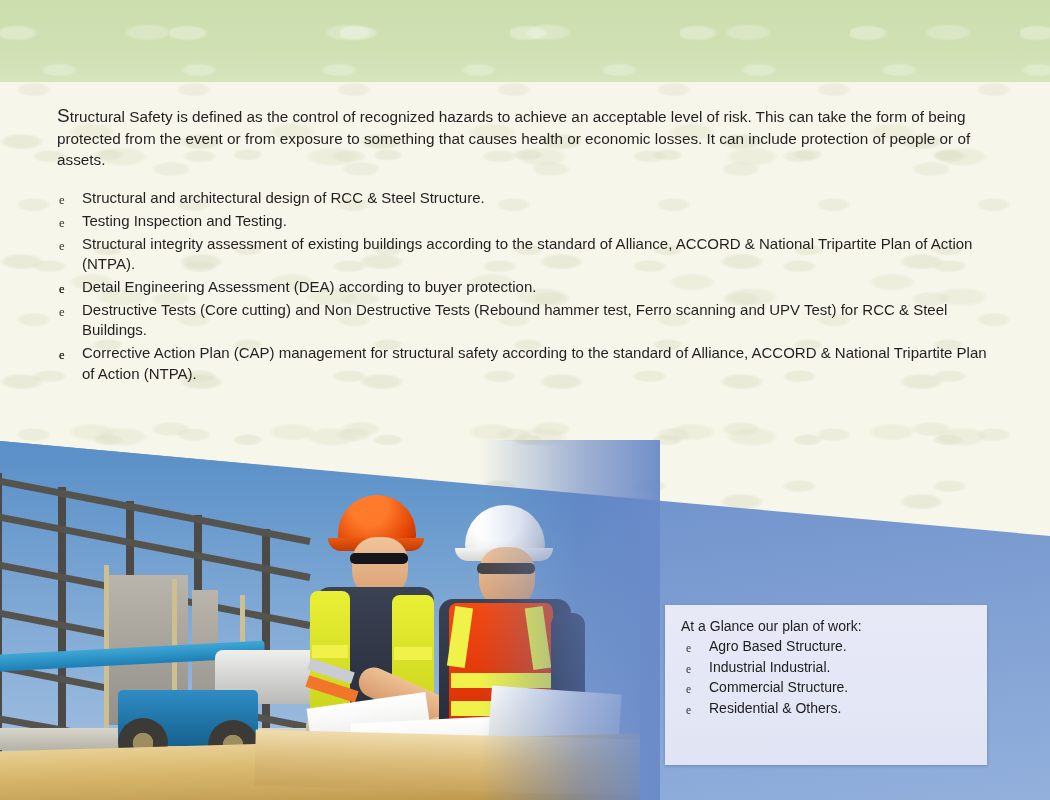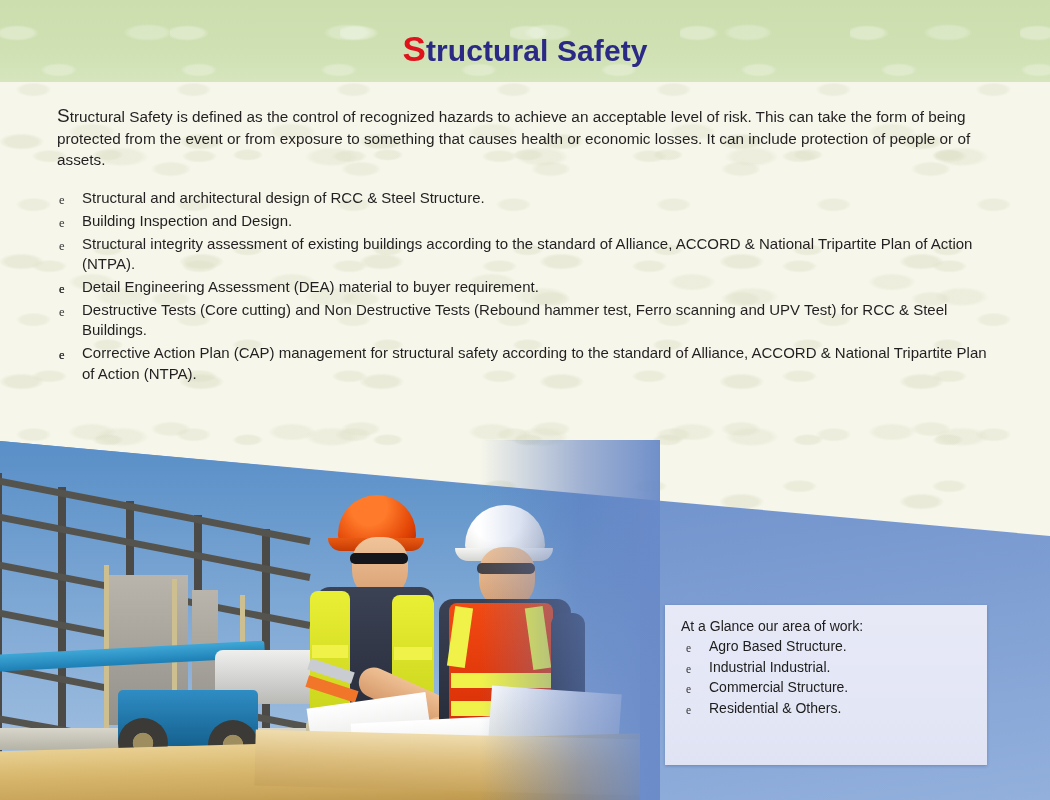--- a/index.html
+++ b/index.html
@@ -178,37 +178,34 @@
   }
 </style>
 </head>
 <body>
 
 <div class="page">
 
   <div class="paper"></div>
 
   <div class="header-band"></div>
-  <div class="title">
-    <span class="cap">S</span><span>tructural Safety</span>
-  </div>
 
   <div class="content">
 
     <p class="intro">
       <span class="cap">S</span><span>tructural Safety is defined as the control of recognized hazards to achieve an acceptable level of risk. This can take the form of being protected from the event or from exposure to something that causes health or economic losses. It can include protection of people or of assets.</span>
     </p>
 
 
     <ul class="bullets">
       <li><span class="mark">e</span><span>Structural and architectural design of RCC &amp; Steel Structure.</span></li>
-      <li><span class="mark">e</span><span>Building Inspection and Design.</span></li>
+      <li><span class="mark">e</span><span>Testing Inspection and Testing.</span></li>
       <li><span class="mark">e</span><span>Structural integrity assessment of existing buildings according to the standard of Alliance, ACCORD &amp; National Tripartite Plan of Action (NTPA).</span></li>
       <li><span class="mark">e</span></li>
-      <li><span class="mark">e</span><span>Detail Engineering Assessment (DEA) material to buyer requirement.</span></li>
+      <li><span class="mark">e</span><span>Detail Engineering Assessment (DEA) according to buyer protection.</span></li>
       <li><span class="mark">e</span><span>Destructive Tests (Core cutting) and Non Destructive Tests (Rebound hammer test, Ferro scanning and UPV Test) for RCC &amp; Steel Buildings.</span></li>
       <li><span class="mark">e</span></li>
       <li><span class="mark">e</span><span>Corrective Action Plan (CAP) management for structural safety according to the standard of Alliance, ACCORD &amp; National Tripartite Plan of Action (NTPA).</span></li>
     </ul>
   </div>
 
   <div class="blue-slab"></div>
 
   <div class="photo">
     <div class="sky"></div>
@@ -273,21 +270,21 @@
     <div class="blueprint" style="left:352px;top:718px;width:220px;height:52px;transform:rotate(-3deg);"></div>
     <div class="blueprint" style="left:490px;top:690px;width:130px;height:54px;transform:rotate(4deg);"></div>
     <div class="blueprint" style="left:410px;top:740px;width:210px;height:40px;transform:rotate(-1deg);"></div>
 
     <div class="plank"></div>
     <div class="plank2"></div>
   </div>
   <div class="photo-fade"></div>
 
   <div class="info-box">
-    <div class="info-sub">At a Glance our area of work:</div>
+    <div class="info-sub">At a Glance our plan of work:</div>
     <ul class="info-list">
       <li><span class="mark">e</span><span>Agro Based Structure.</span></li>
       <li><span class="mark">e</span><span>Industrial Industrial.</span></li>
       <li><span class="mark">e</span><span>Commercial Structure.</span></li>
       <li><span class="mark">e</span><span>Residential &amp; Others.</span></li>
     </ul>
   </div>
 
 </div>
 

